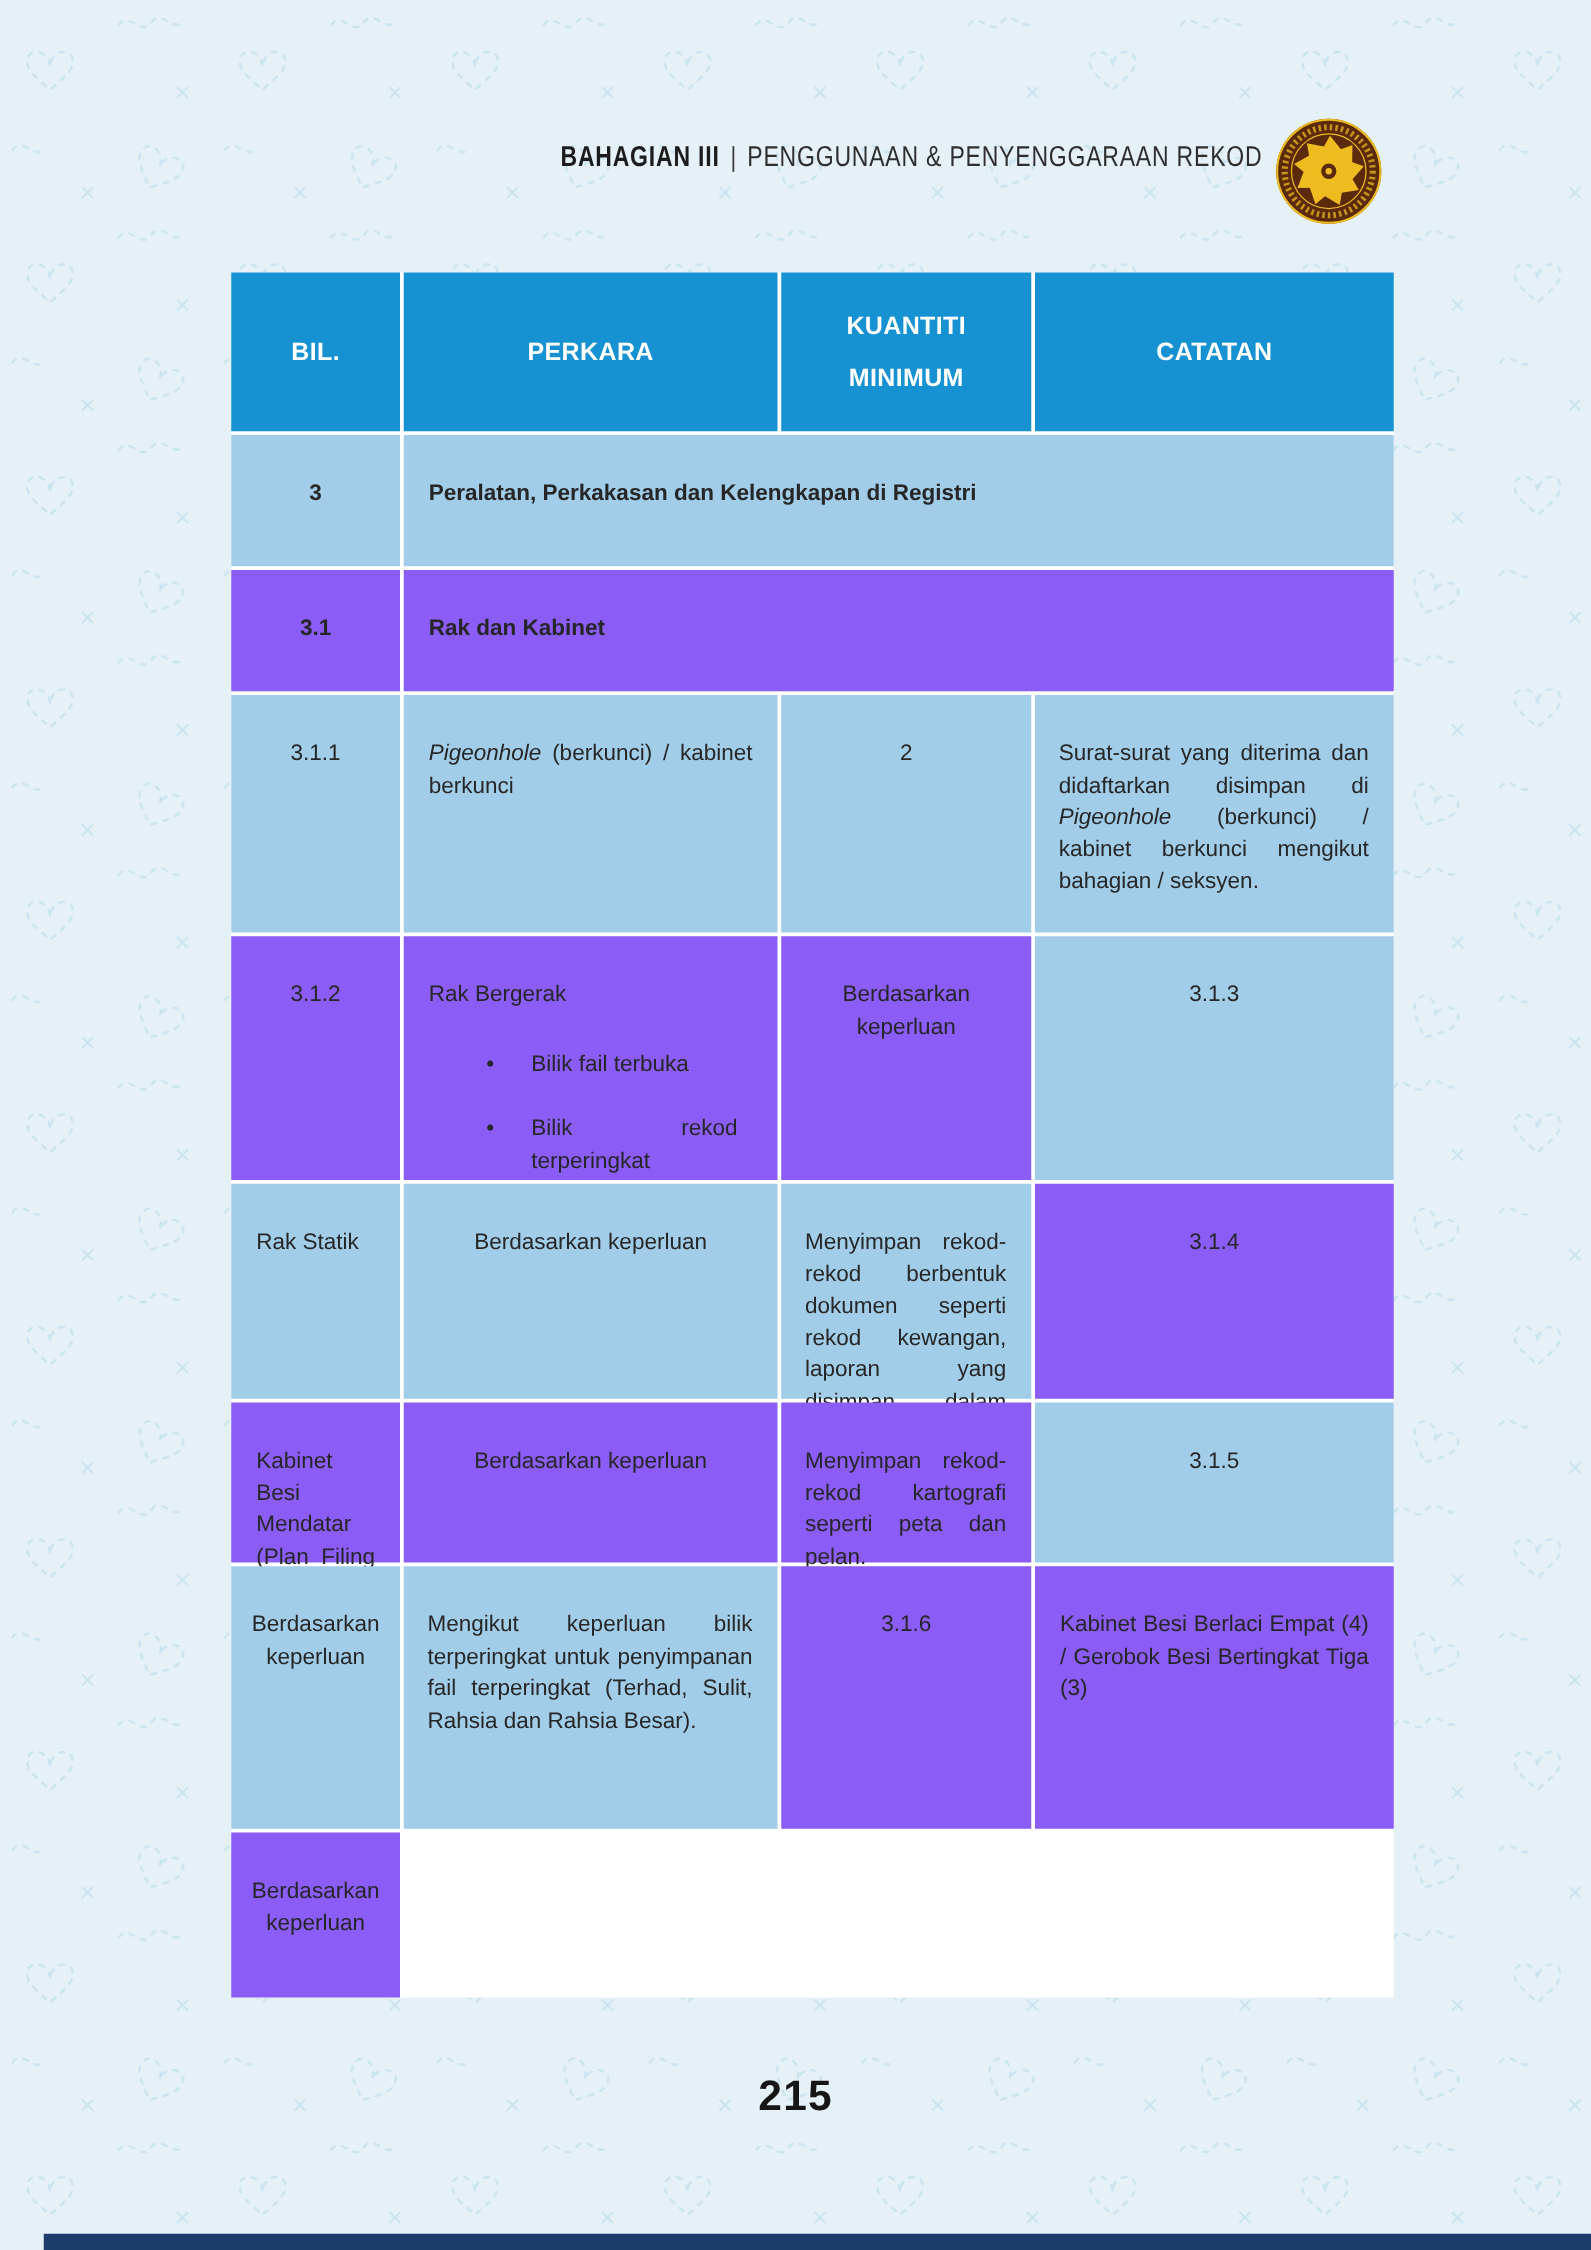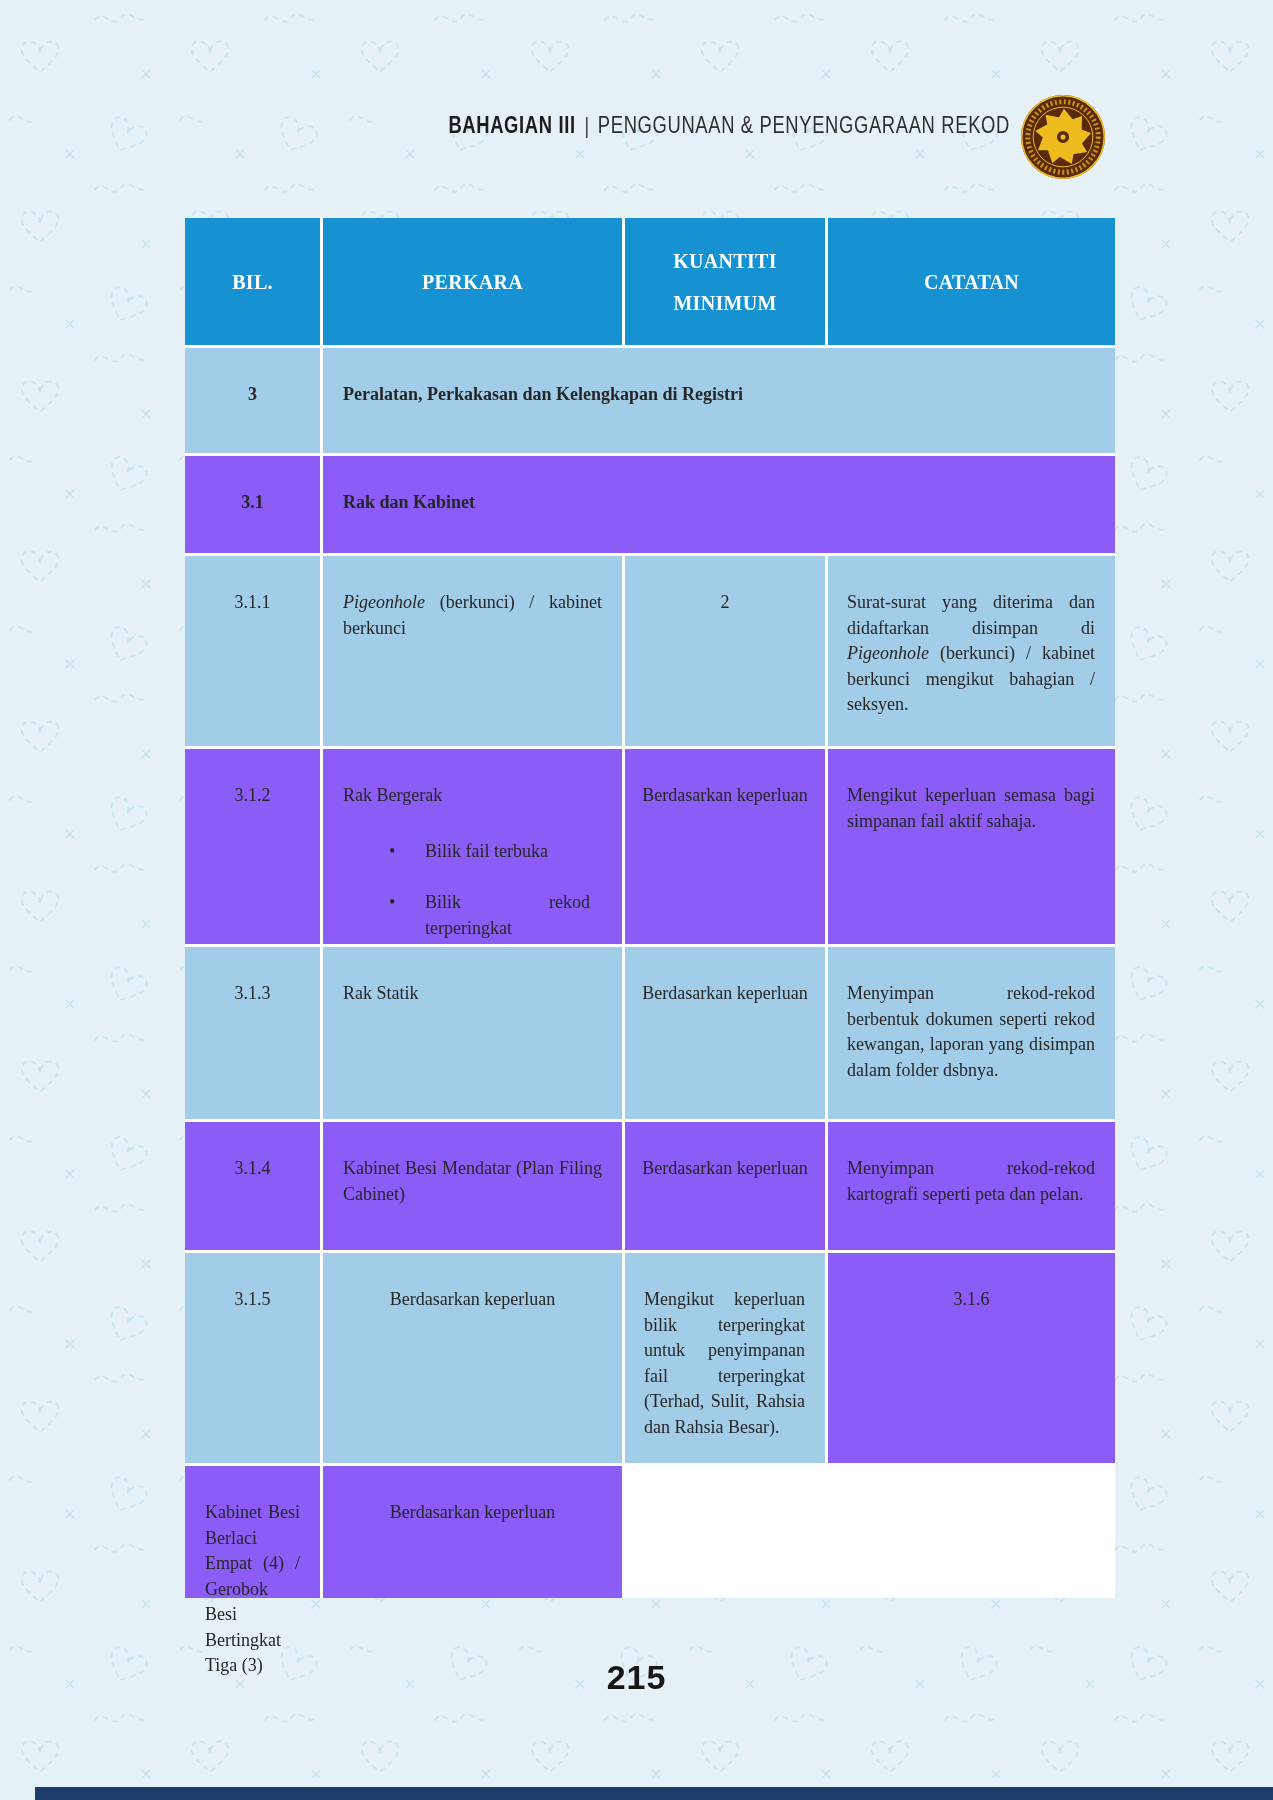--- a/index.html
+++ b/index.html
@@ -28,21 +28,21 @@
 
   
   .doc-table {
     position:absolute; left:185px; top:218px; width:930px;
     display:grid;
     grid-template-columns:135px 299px 200px 287px;
     grid-template-rows:127px 105px 97px 190px 195px 172px 128px 210px 132px;
     gap:3px;
     background:#ffffff;
   }
-  .cell { font-size:18px; line-height:1.42; padding-top:34px;font-family:Liberation Serif, serif; }
+  .cell { font-size:18px; line-height:1.42; padding-top:34px; }
   .light { background:#a2cde9; }
   .dark  { background:#8b5cf6; }
   .head {
     background:#1691d2; color:#ffffff; font-weight:700; font-size:20px;
     display:flex; align-items:center; justify-content:center; text-align:center;
     padding:0; line-height:2.1; letter-spacing:.3px;
   }
   .head span { display:inline-block; max-width:120px; }
   .bil { text-align:center; }
   .perkara { padding:34px 20px 0 20px; text-align:justify; }
@@ -150,21 +150,20 @@
           <span>•</span>
           <span class="txt">Bilik fail terbuka</span>
         </div>
         <div class="bullet-item">
           <span>•</span>
           <span class="txt">Bilik rekod terperingkat</span>
         </div>
       </div>
     </div>
     <div class="cell dark kuantiti">Berdasarkan keperluan</div>
-    <div class="cell dark catatan">Mengikut keperluan semasa bagi simpanan fail aktif sahaja.</div>
 
     <div class="cell light bil">3.1.3</div>
     <div class="cell light perkara">Rak Statik</div>
     <div class="cell light kuantiti">Berdasarkan keperluan</div>
     <div class="cell light catatan">Menyimpan rekod-rekod berbentuk dokumen seperti rekod kewangan, laporan yang disimpan dalam folder dsbnya.</div>
 
     <div class="cell dark bil">3.1.4</div>
     <div class="cell dark perkara">Kabinet Besi Mendatar (Plan Filing Cabinet)</div>
     <div class="cell dark kuantiti">Berdasarkan keperluan</div>
     <div class="cell dark catatan">Menyimpan rekod-rekod kartografi seperti peta dan pelan.</div>

